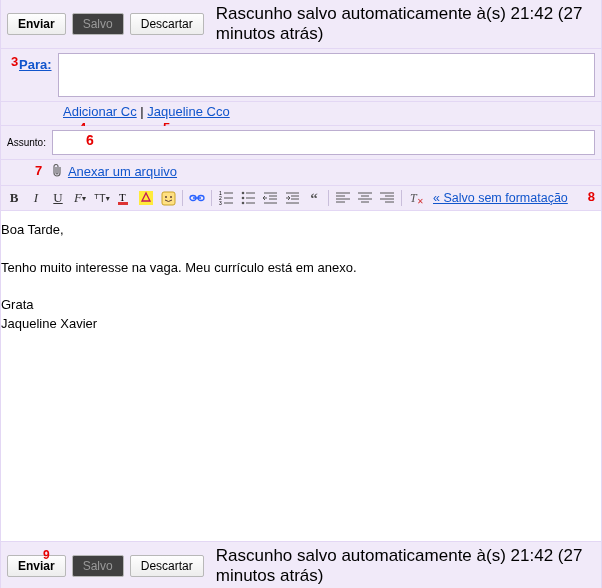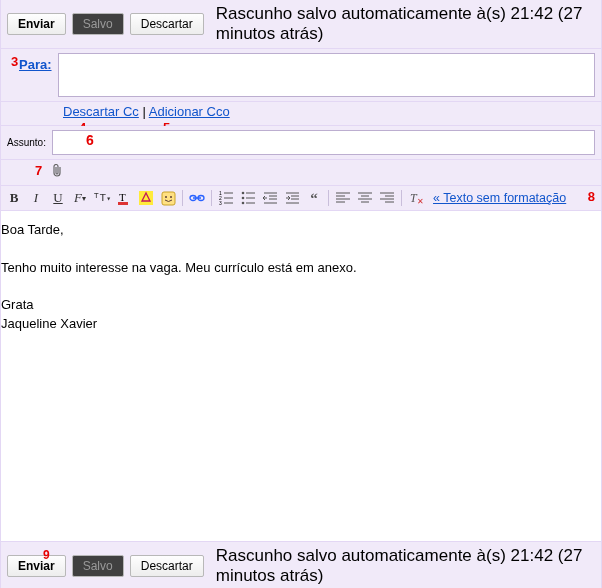--- a/index.html
+++ b/index.html
@@ -99,49 +99,50 @@
     <span class="status">Rascunho salvo automaticamente à(s) 21:42 (27 minutos atrás)</span>
   </div>
 
   <div class="row field-row">
     <span class="marker m3">3</span>
     <a class="label-to" style="margin-left:12px">Para:</a>
     <textarea class="to-field" style=""></textarea>
   </div>
 
   <div class="cc-links">
-    <a>Descartar Cc</a><span> | </span><a>Adicionar Cco</a>
+    <a>Adicionar Cc</a><span> | </span><a>Jaqueline Cco</a>
     <span class="marker m4">4</span>
     <span class="marker m5">5</span>
   </div>
 
   <div class="subject-row">
     <label>Assunto:</label>
     <input class="subject-field" type="text" style="padding-left: 22px;" value="">
     <span class="m6">6</span>
   </div>
 
   <div class="attach-row">
     <span class="marker m7">7</span>
     <span class="clip-icon">
       <svg width="12" height="14" viewBox="0 0 12 14">
           <path d="M9 3v6a3 3 0 0 1-6 0V2.5a2 2 0 0 1 4 0V9a1 1 0 0 1-2 0V3" fill="none" stroke="#666" stroke-width="1.2"></path>
         </svg>
     </span>
+    <a>Anexar um arquivo</a>
   </div>
 
   <div class="toolbar">
     <span class="tbtn" style="font-weight:bold;font-family:'Times New Roman',serif">B</span>
     <span class="tbtn" style="font-style:italic;font-family:'Times New Roman',serif">I</span>
     <span class="tbtn" style="text-decoration:underline;font-family:'Times New Roman',serif">U</span>
     <span class="tbtn" style="font-family:'Times New Roman',serif">
         <i>F</i>
         <span style="font-size:8px">▾</span>
       </span>
-    <span class="tbtn" style="font-family:Liberation Mono, monospace;font-size:11px">ᵀT<span style="font-size:8px">▾</span></span>
+    <span class="tbtn" style="font-family:Liberation Sans, sans-serif;font-size:11px">ᵀT<span style="font-size:8px">▾</span></span>
     <span class="tbtn">
       <svg width="16" height="16" viewBox="0 0 16 16">
           <text x="3" y="11" font-size="11" font-family="serif" fill="#000">T</text>
           <rect x="2" y="12" width="10" height="3" fill="#d33"></rect>
         </svg>
     </span>
     <span class="tbtn">
       <svg width="16" height="16" viewBox="0 0 16 16">
           <rect x="1" y="1" width="14" height="14" fill="#ffeb3b"></rect>
           <path d="M4 11 L8 3 L12 11 Z" fill="none" stroke="#c2185b" stroke-width="1.3"></path>
@@ -228,21 +229,21 @@
           <line x1="5" y1="10" x2="14" y2="10" stroke="#555"></line>
         </svg>
     </span>
     <span class="sep"></span>
     <span class="tbtn">
       <svg width="16" height="14" viewBox="0 0 16 14">
           <text x="2" y="11" font-size="12" font-style="italic" font-family="serif" fill="#555">T</text>
           <text x="9" y="13" font-size="8" fill="#d32f2f">✕</text>
         </svg>
     </span>
-    <a class="plain-link">« Texto sem formatação</a>
+    <a class="plain-link">« Salvo sem formatação</a>
     <span class="m8">8</span>
   </div>
 
   <div class="body-area" contenteditable="true" style="">Boa Tarde,
 
 Tenho muito interesse na vaga. Meu currículo está em anexo.
 
 Grata
 Jaqueline Xavier</div>
 

